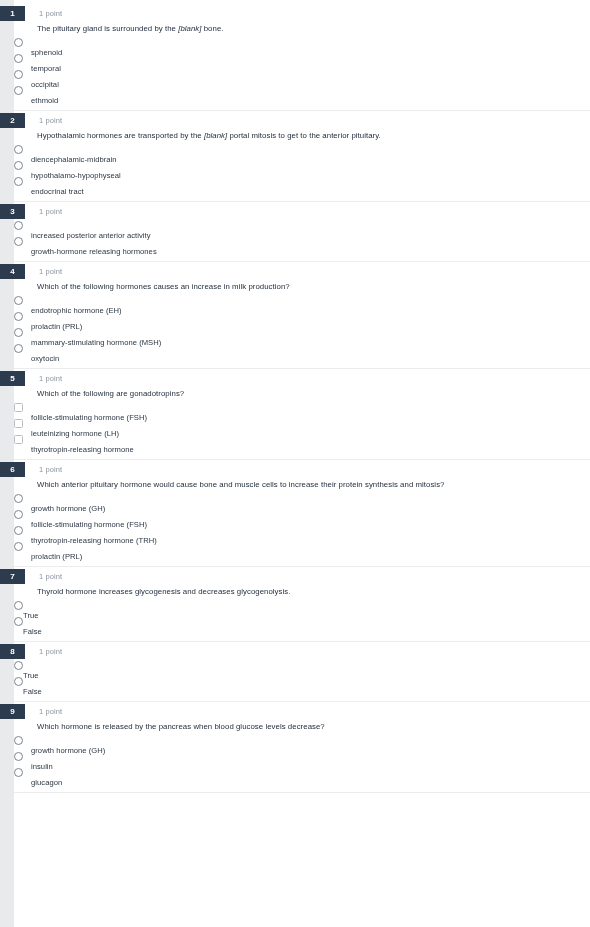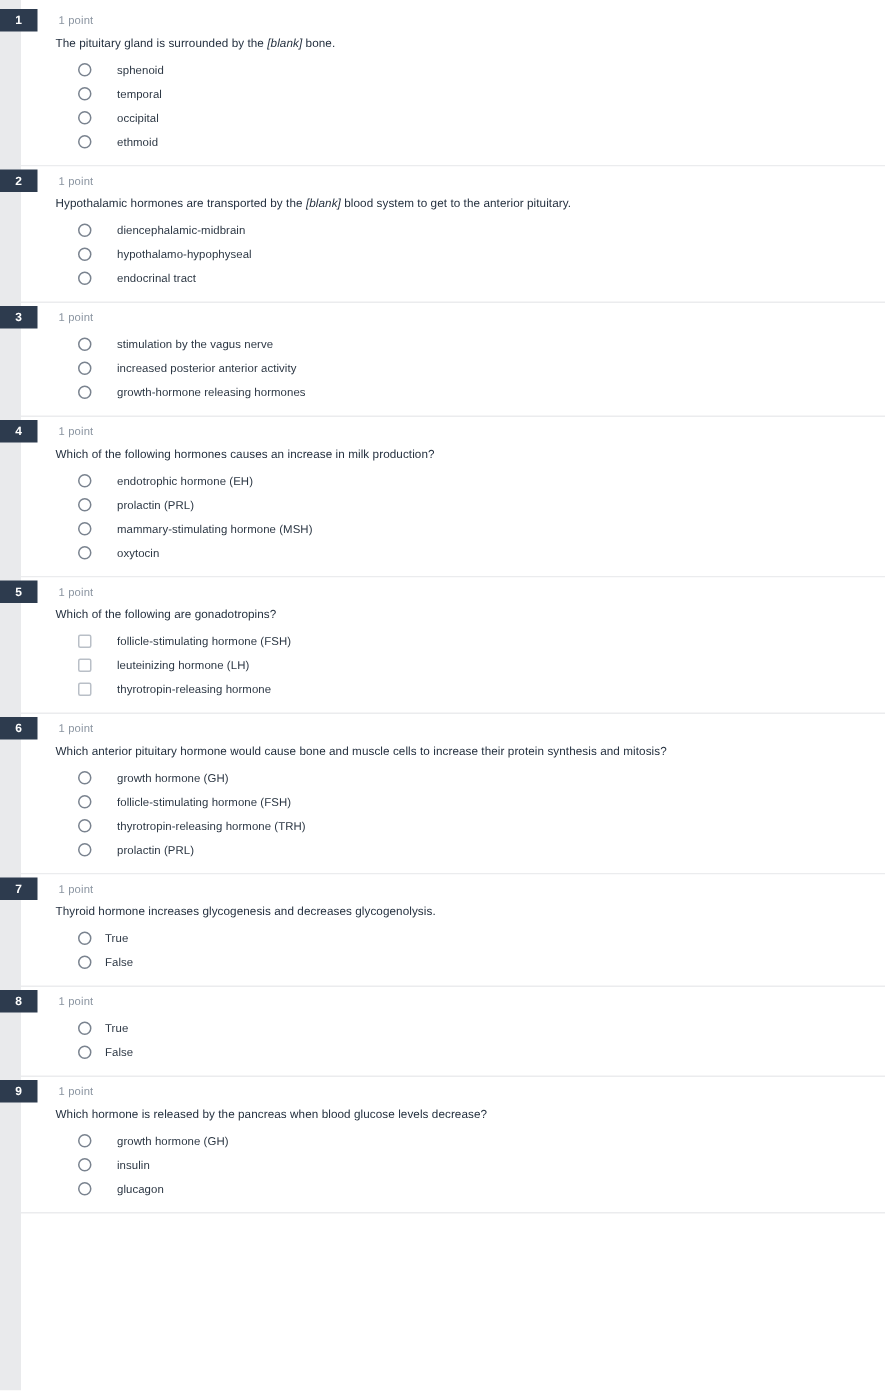--- a/index.html
+++ b/index.html
@@ -74,23 +74,22 @@
     padding: 0 0 4px 23px;
     letter-spacing: 0.05px;
   }
 
   .q-text i { font-style: italic; text-align: right; }
 
   .options { padding: 0 0 8px 0; }
 
   .option {
     display: flex;
-    align-items: center;
     height: 16px;
-    padding-left: 38px;
+    flex-direction: column;
   }
 
   .ctrl {
     flex: 0 0 auto;
     width: 9px;
     height: 9px;
     border: 1px solid #7a838f;
     background: #ffffff;
   }
 
@@ -141,21 +140,21 @@
             <span class="ctrl radio"></span>
             <span class="opt-label">ethmoid</span>
           </div>
         </div>
       </div>
       <div class="question">
         <div class="q-head">
           <div class="q-badge">2</div>
           <div class="q-points">1 point</div>
         </div>
-        <div class="q-text"><span>Hypothalamic hormones are transported by the </span><i>[blank]</i><span> blood system to get to the anterior pituitary.</span></div>
+        <div class="q-text"><span>Hypothalamic hormones are transported by the </span><i>[blank]</i><span> portal mitosis to get to the anterior pituitary.</span></div>
         <div class="options">
           <div class="option">
             <span class="ctrl radio"></span>
             <span class="opt-label">diencephalamic-midbrain</span>
           </div>
           <div class="option">
             <span class="ctrl radio"></span>
             <span class="opt-label">hypothalamo-hypophyseal</span>
           </div>
           <div class="option">
@@ -163,24 +162,20 @@
             <span class="opt-label">endocrinal tract</span>
           </div>
         </div>
       </div>
       <div class="question">
         <div class="q-head">
           <div class="q-badge">3</div>
           <div class="q-points">1 point</div>
         </div>
         <div class="options">
-          <div class="option">
-            <span class="ctrl radio"></span>
-            <span class="opt-label">stimulation by the vagus nerve</span>
-          </div>
           <div class="option">
             <span class="ctrl radio"></span>
             <span class="opt-label">increased posterior anterior activity</span>
           </div>
           <div class="option">
             <span class="ctrl radio"></span>
             <span class="opt-label">growth-hormone releasing hormones</span>
           </div>
         </div>
       </div>

